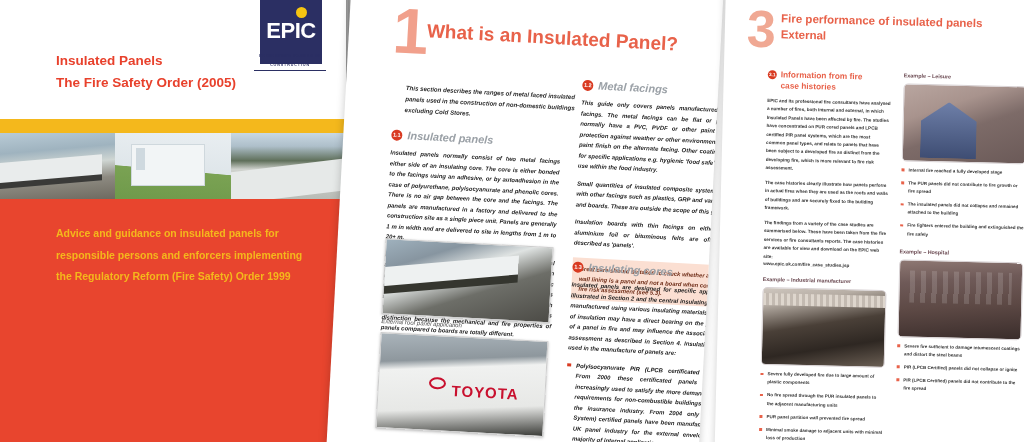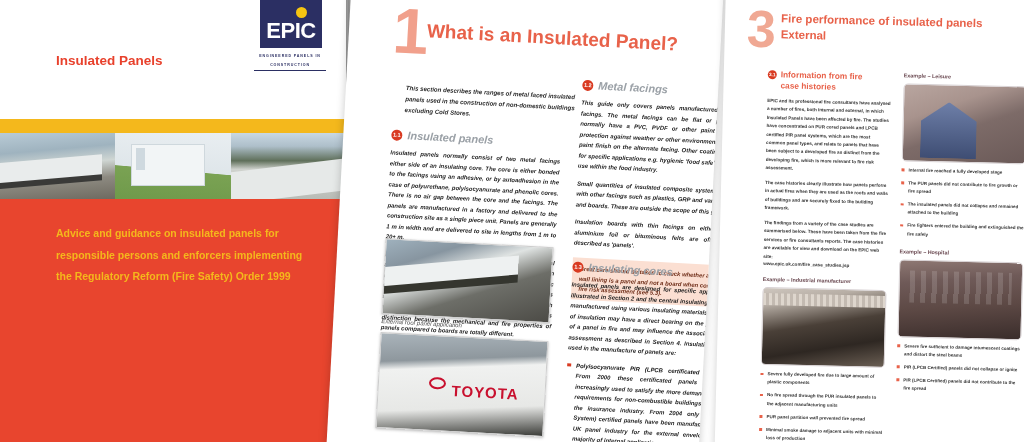--- a/index.html
+++ b/index.html
@@ -15,21 +15,21 @@
   .cover {
     position: absolute; left: -2px; top: -4px;
     width: 350px; height: 450px;
     background: #ffffff;
     overflow: hidden;
     box-shadow: 2px 0 6px rgba(0,0,0,0.18);
   }
   .cover-top { position:absolute; left:0; top:0; width:100%; height:122px; background:#fff; }
   .logo-box {
     position: absolute; right: 26px; top: 4px;
-    width: 62px; height: 48px;
+    width: 62px; height: 64px;
     background: #2b2f63;
     border: 2px solid #2b2f63;
   }
   .logo-word {
     position:absolute; left:0; right:0; top:16px;
     text-align:center; color:#ffffff;
     font-weight:bold; font-size:22px; letter-spacing:-0.5px;
     font-family:"Liberation Sans", sans-serif;
   }
   .logo-sun {
@@ -199,20 +199,21 @@
       <div class="logo-box">
         <div class="logo-sun"></div>
         <div class="logo-word">EPIC</div>
       </div>
       <div class="logo-rule"></div>
       <div class="logo-sub">ENGINEERED PANELS IN CONSTRUCTION</div>
     </div>
 
     <div class="cover-title">
       <div>Insulated Panels</div>
+      <div>The Fire Safety Order (2005)</div>
     </div>
 
     <div class="cover-band"></div>
 
     <div class="cover-photos">
       <div class="cp cp1"></div>
       <div class="cp cp2"></div>
       <div class="cp cp3"></div>
     </div>
 

